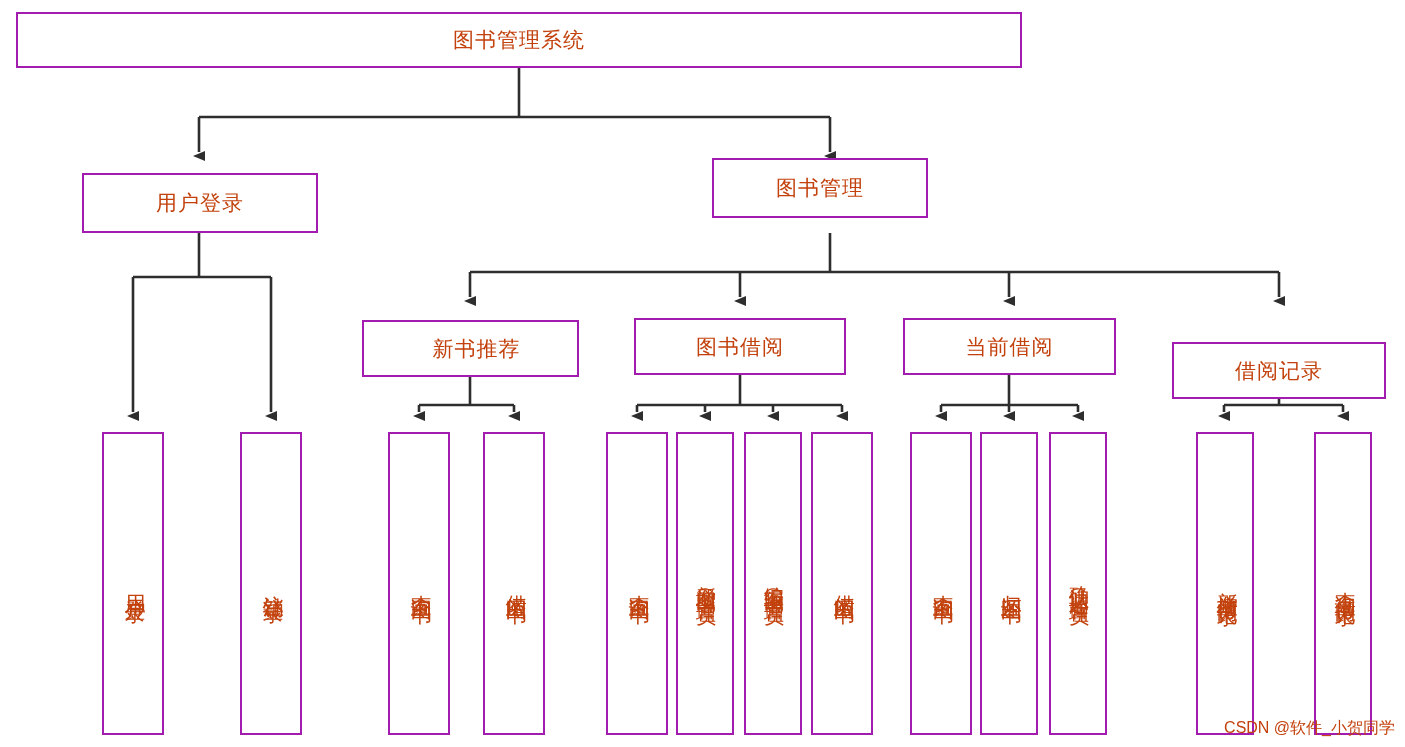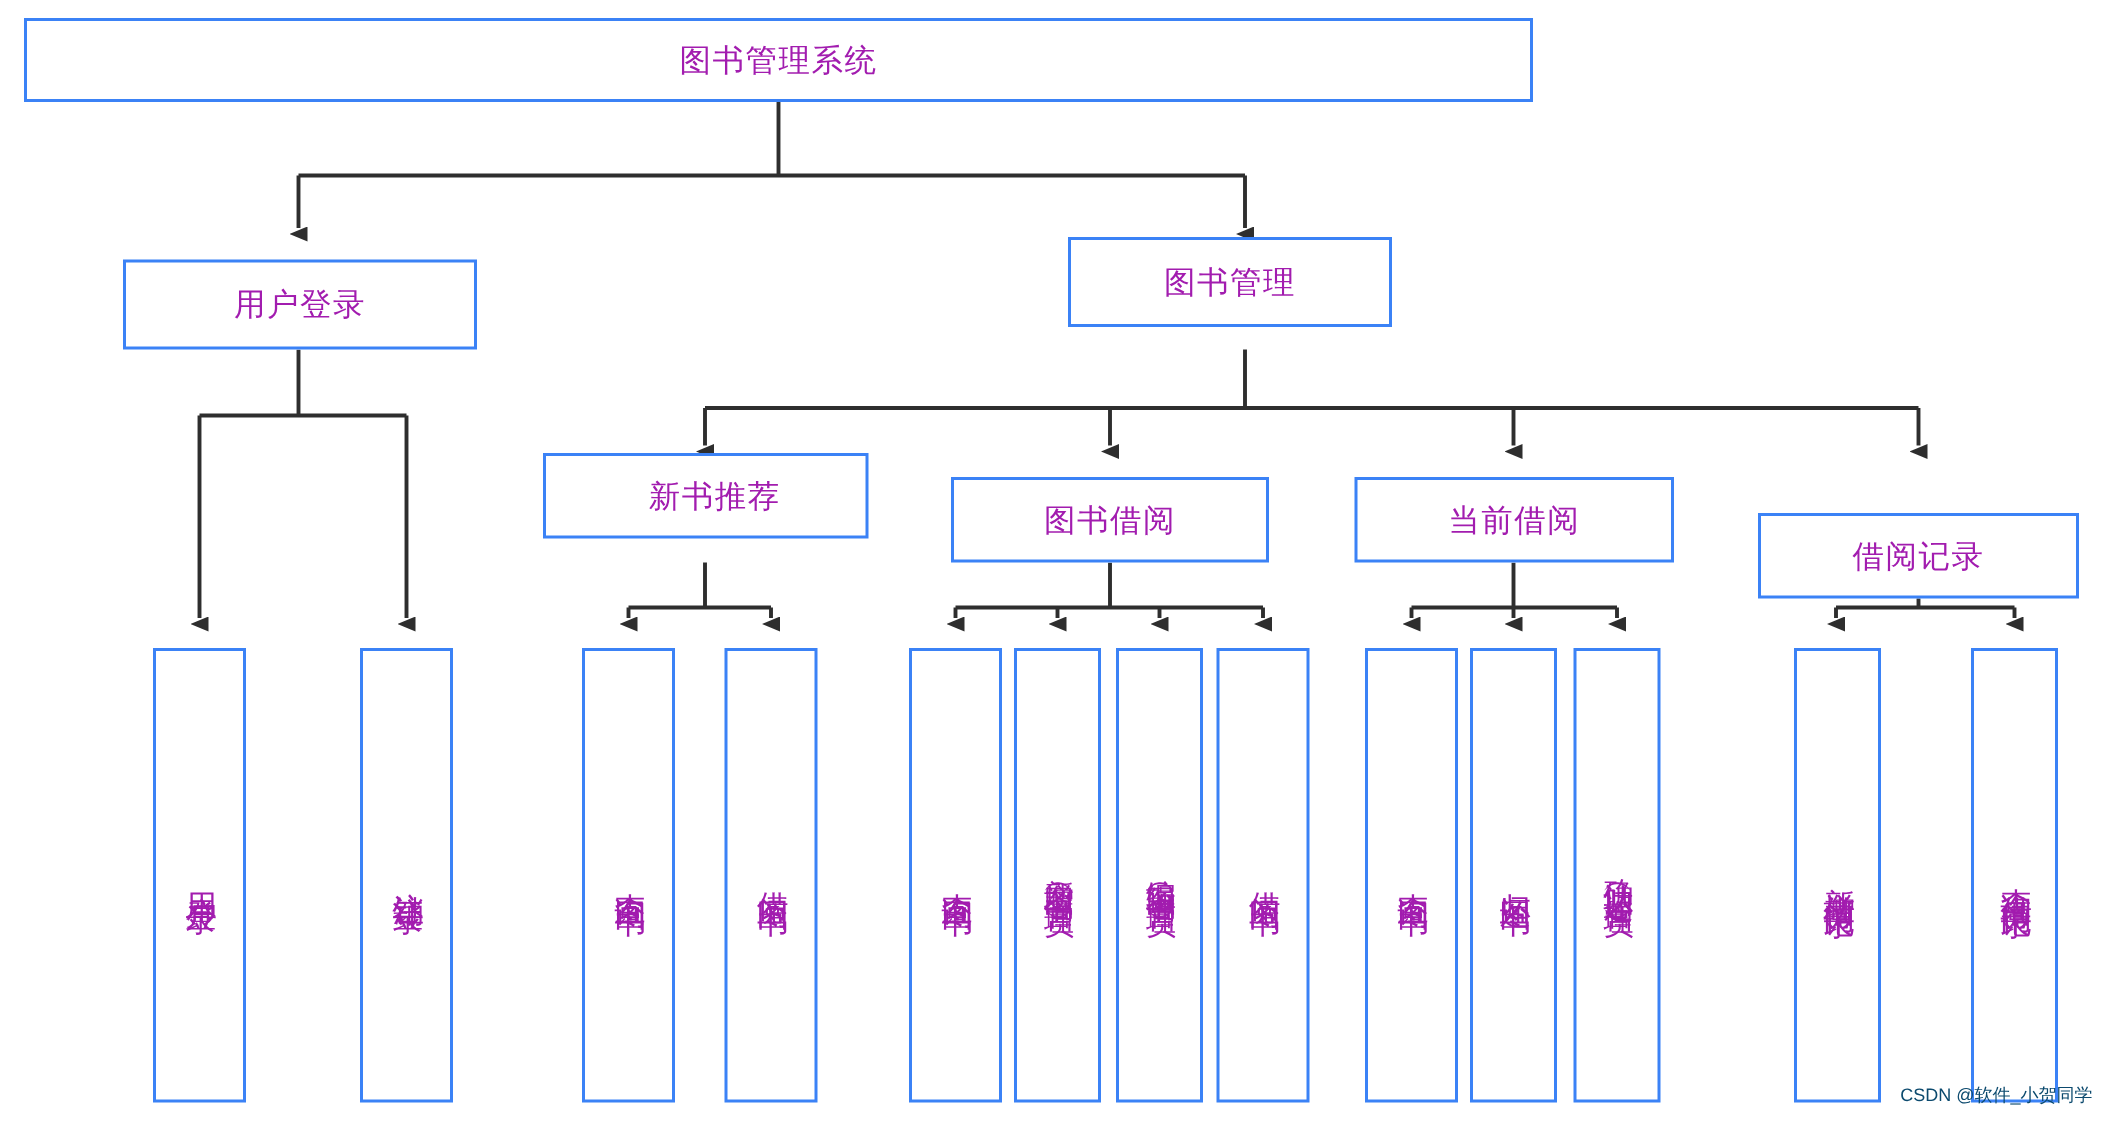--- a/index.html
+++ b/index.html
@@ -1,24 +1,24 @@
 <!DOCTYPE html>
 <html><head>
 <meta charset="utf-8">
 <style>
   html,body{margin:0;padding:0;background:#ffffff;}
   body{font-family:"Liberation Sans","DejaVu Sans",sans-serif;}
   #canvas{position:relative;width:1405px;height:747px;background:#ffffff;overflow:hidden;}
-  .node{position:absolute;box-sizing:border-box;background:#ffffff;border:2px solid #3b82f6;
-        display:flex;align-items:center;justify-content:center;color:#a21caf;}
+  .node{position:absolute;box-sizing:border-box;background:#ffffff;border:2px solid #a21caf;
+        display:flex;align-items:center;justify-content:center;color:#c2410c;font-family:Liberation Mono, monospace;}
   .node.h{font-size:21px;letter-spacing:1px;}
   .node.v{writing-mode:vertical-rl;text-orientation:upright;font-size:21px;letter-spacing:3px;line-height:1.25;padding:6px 0;}
   .node.v.tall{font-size:20px;}
   svg#wires{position:absolute;left:0;top:0;width:1405px;height:747px;pointer-events:none;}
-  #watermark{position:absolute;right:10px;bottom:8px;font-size:12px;color:#0c4a6e;white-space:nowrap;}
+  #watermark{position:absolute;right:10px;bottom:8px;font-size:16px;color:#c2410c;white-space:nowrap;}
 </style>
 </head>
 <body>
 
 <div id="canvas">
 
   <svg id="wires" viewBox="0 0 1405 747">
     <defs>
       <marker id="arrow" markerWidth="10" markerHeight="12" refX="1" refY="6" orient="auto" markerUnits="userSpaceOnUse">
         <path d="M0,0 L10,0 L5,12 Z" fill="#2e2e2e"></path>
@@ -66,21 +66,21 @@
       <path d="M1224,405 L1224,412" marker-end="url(#arrow)"></path>
       <path d="M1343,405 L1343,412" marker-end="url(#arrow)"></path>
     </g>
   </svg>
 
   <div class="node h" style="left:16px;top:12px;width:1006px;height:56px;">图书管理系统</div>
 
   <div class="node h" style="left:82px;top:173px;width:236px;height:60px;">用户登录</div>
   <div class="node h" style="left:712px;top:158px;width:216px;height:60px;">图书管理</div>
 
-  <div class="node h" style="left:362px;top:302px;width:217px;height:57px;padding-left:12px;">新书推荐</div>
+  <div class="node h" style="left:362px;top:320px;width:217px;height:57px;padding-left:12px;">新书推荐</div>
   <div class="node h" style="left:903px;top:318px;width:213px;height:57px;">当前借阅</div>
   <div class="node h" style="left:634px;top:318px;width:212px;height:57px;">图书借阅</div>
   <div class="node h" style="left:1172px;top:318px;width:214px;height:57px;margin-top:24px;">借阅记录</div>
 
   <div class="node v" style="left:102px;top:432px;width:62px;height:303px;">用户登录</div>
   <div class="node v" style="left:240px;top:432px;width:62px;height:303px;">注销登录</div>
 
   <div class="node v" style="left:388px;top:432px;width:62px;height:303px;">查询图书</div>
   <div class="node v" style="left:483px;top:432px;width:62px;height:303px;">借阅图书</div>
 

